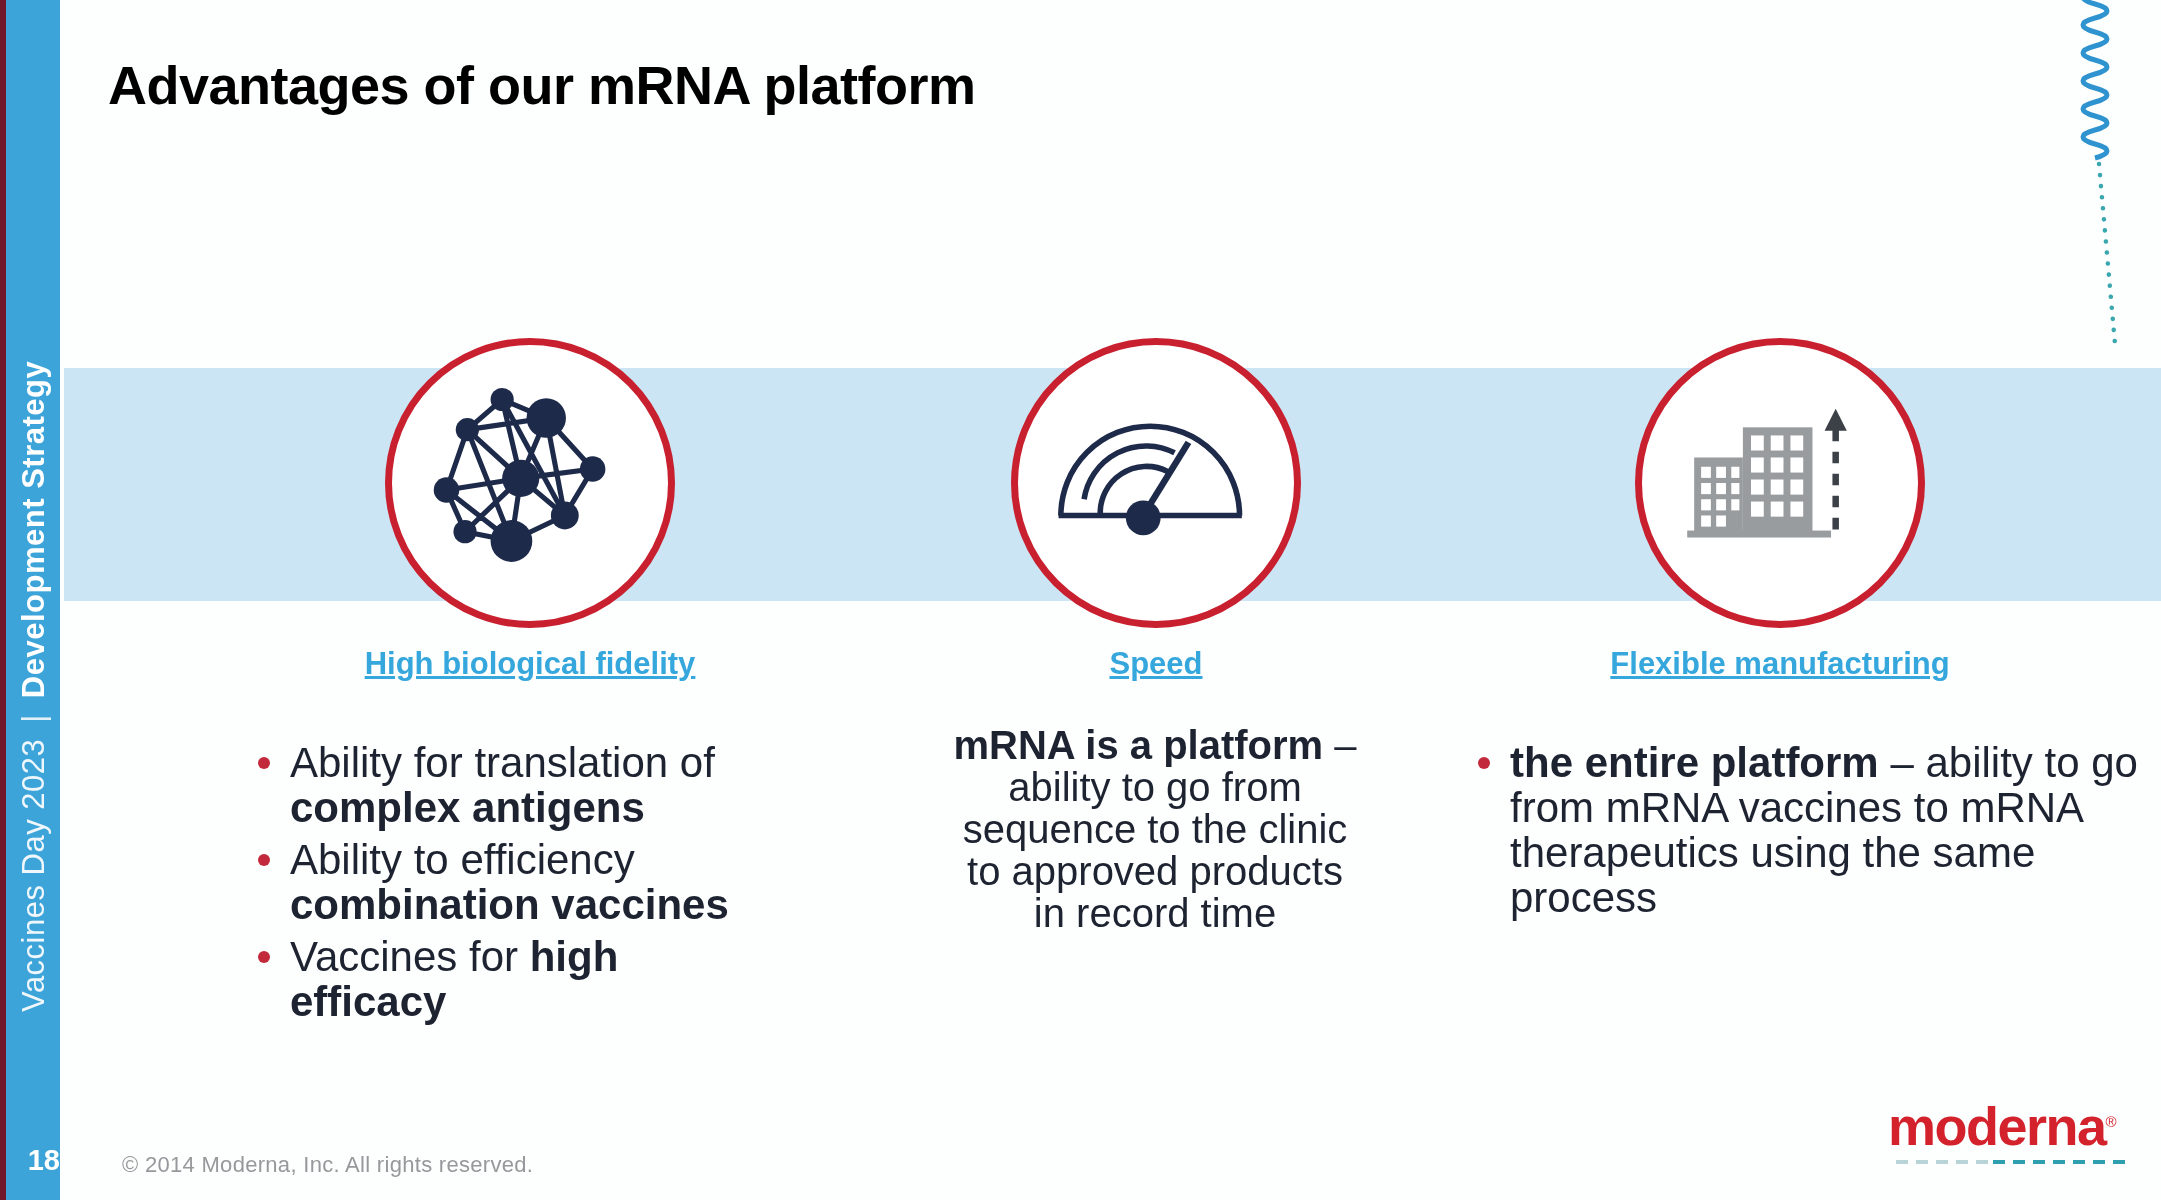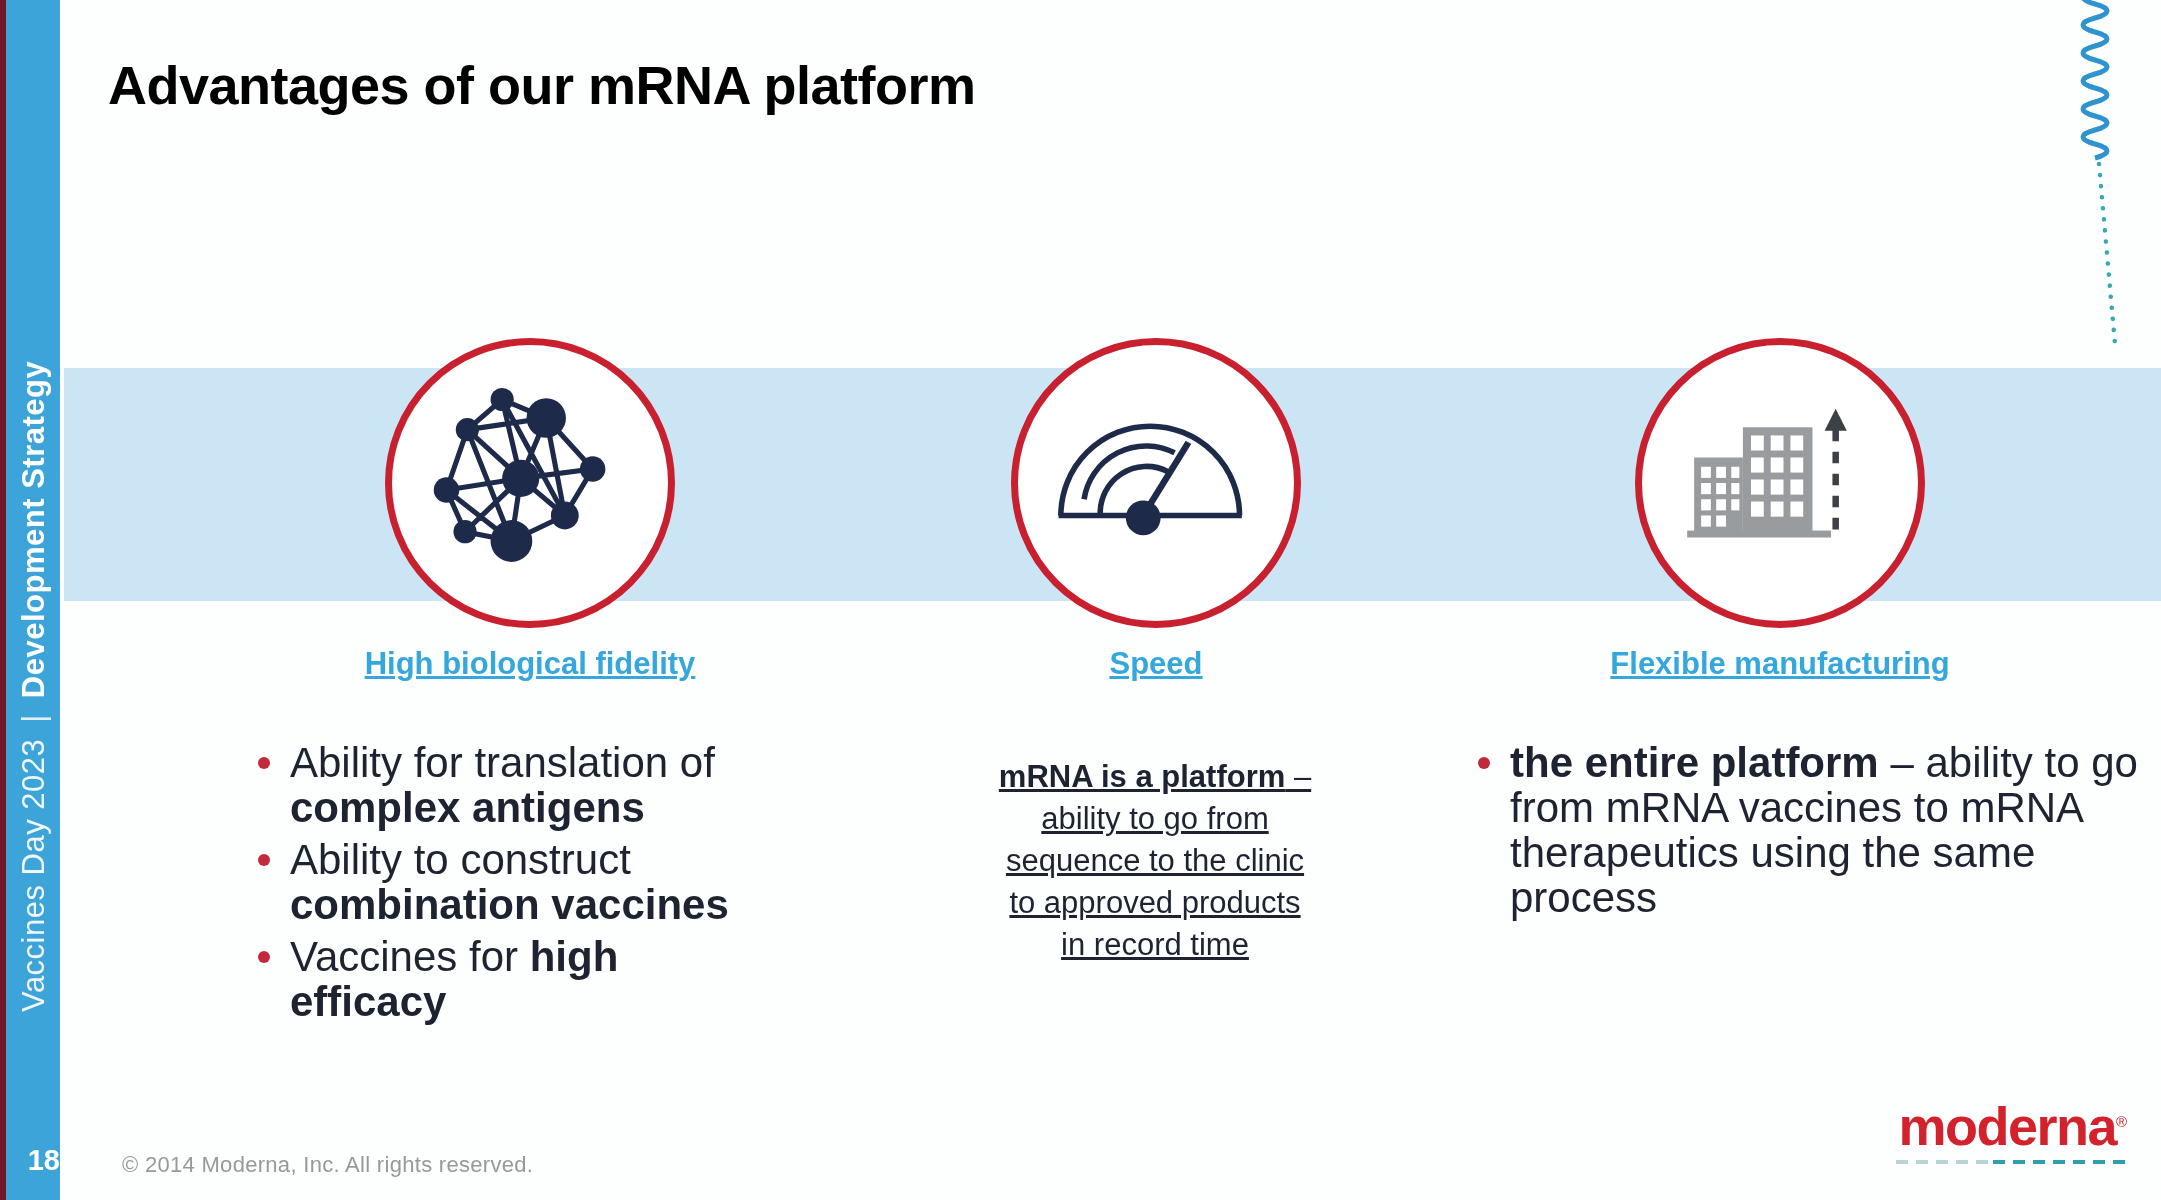--- a/index.html
+++ b/index.html
@@ -62,28 +62,28 @@
   .col3 { left:1478px; top:740px; width:540px; }
   .blist li { display:flex; align-items:flex-start; margin-bottom:7px; }
   .dot {
     flex:0 0 auto; width:12px; height:12px; border-radius:50%;
     background:#c22a3c; margin:17px 20px 0 0;
   }
   .bl { display:block; line-height:45px; white-space:nowrap; }
   strong { font-weight:700; }
 
   .cpara {
-    position:absolute; left:905px; top:756px; width:500px;
-    text-align:center; font-size:31px;text-decoration:underline;
+    position:absolute; left:905px; top:724px; width:500px;
+    text-align:center; font-size:40px;
   }
   .cpara .bl { line-height:42px; }
 
   
   .copyright { position:absolute; left:122px; top:1152px; font-size:22px; color:#96989b; letter-spacing:0.3px; }
-  .logo { position:absolute; left:1888px; top:1094px; width:248px; text-align:center; }
+  .logo { position:absolute; left:1888px; top:1094px; width:248px; }
   .wordmark { font-size:54px; font-weight:600; letter-spacing:-1.5px; color:#d3222c; line-height:56px; }
   .reg { font-size:15px; vertical-align:18px; font-weight:400; }
   .logo-dashes { margin-top:6px; display:flex; height:4px; width:232px; margin-left:8px; }
   .ld1 { width:42%; background:repeating-linear-gradient(90deg,#b9d4d8 0 12px,transparent 12px 20px); }
   .ld2 { width:58%; background:repeating-linear-gradient(90deg,#2f9fb0 0 12px,transparent 12px 20px); }
 </style>
 </head>
 <body>
 
 <div class="slide">
@@ -194,21 +194,21 @@
     <li>
       <span class="dot"></span>
       <span class="bt">
         <span class="bl"><span>Ability for translation of</span><strong></strong></span>
         <span class="bl"><strong>complex antigens</strong></span>
       </span>
     </li>
     <li>
       <span class="dot"></span>
       <span class="bt">
-        <span class="bl"><span>Ability to construct</span><strong></strong></span>
+        <span class="bl"><span>Ability to efficiency</span><strong></strong></span>
         <span class="bl"><strong>combination vaccines</strong></span>
       </span>
     </li>
     <li>
       <span class="dot"></span>
       <span class="bt">
         <span class="bl"><span>Vaccines for </span><strong>high</strong></span>
         <span class="bl"><strong>efficacy</strong></span>
       </span>
     </li>

